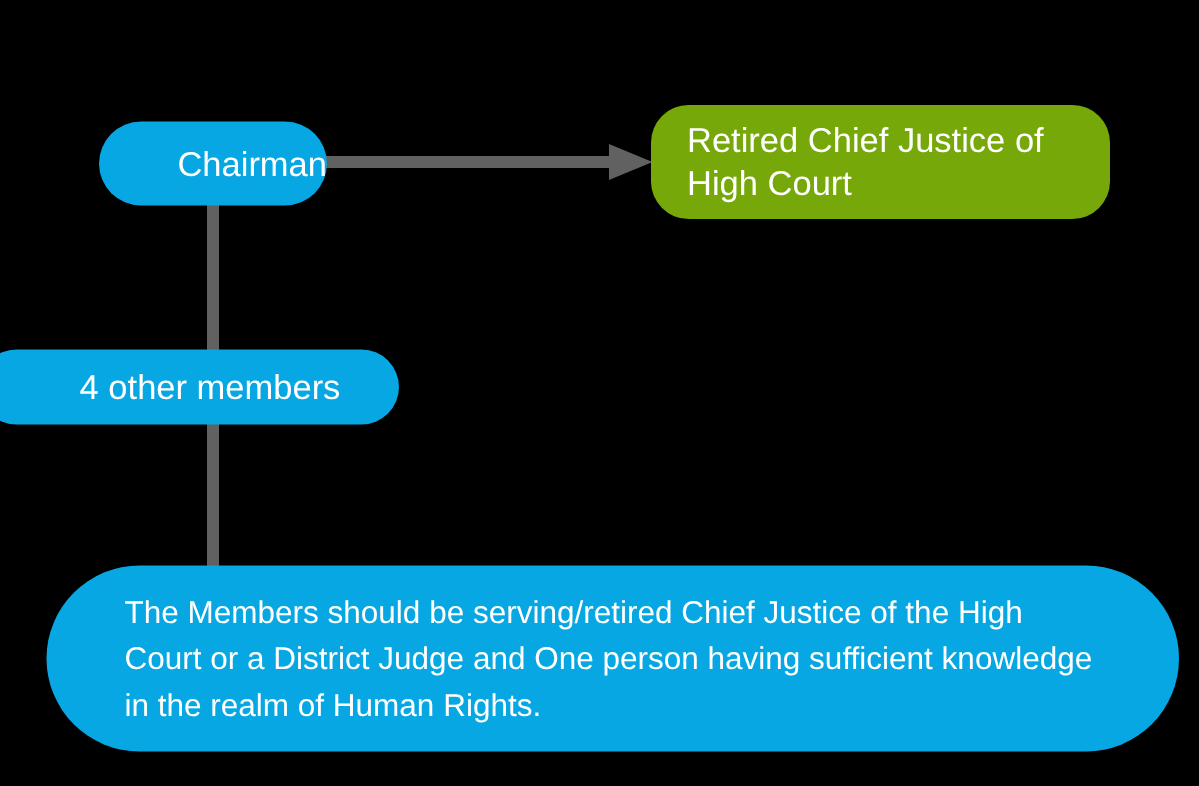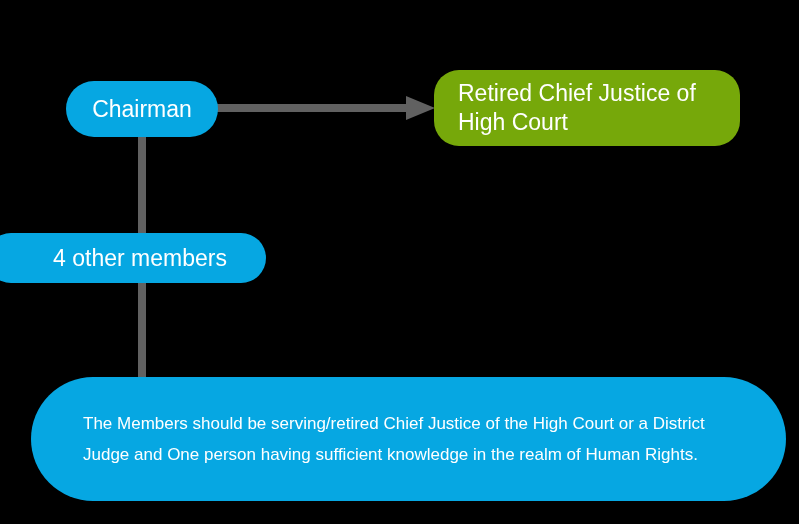--- a/index.html
+++ b/index.html
@@ -50,21 +50,21 @@
     -webkit-font-smoothing: antialiased;
   }
 
   .node-chairman {
     left: 66px;
     top: 81px;
     width: 152px;
     height: 56px;
     background: #06A7E2;
     border-radius: 28px;
-    justify-content: center;
+    justify-content: flex-end;
     font-size: 23px;
     font-weight: 400;
   }
 
   .node-retired {
     left: 434px;
     top: 70px;
     width: 306px;
     height: 76px;
     background: #76A80A;
@@ -89,21 +89,21 @@
   }
 
   .node-detail {
     left: 31px;
     top: 377px;
     width: 755px;
     height: 124px;
     background: #06A7E2;
     border-radius: 62px;
     padding: 0 52px;
-    font-size: 17px;
+    font-size: 21px;
     line-height: 31px;
     font-weight: 400;
   }
   .node-detail .detail-text {
     display: block;
     width: 100%;
   }
 </style>
 </head>
 <body>

